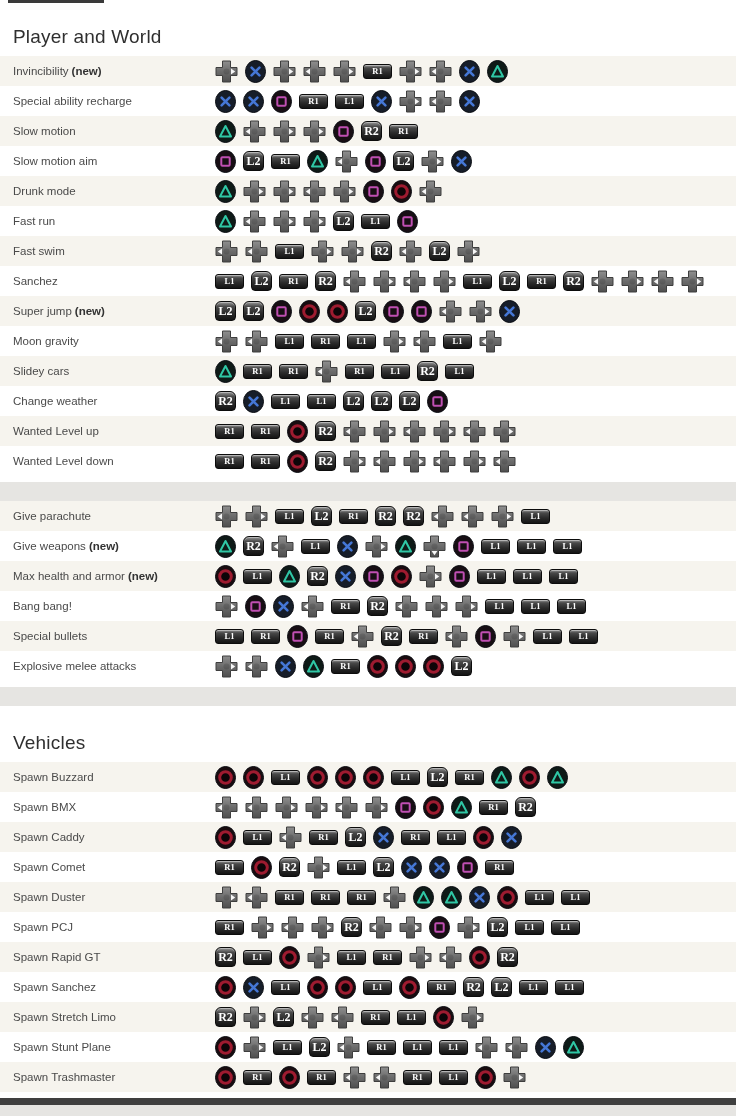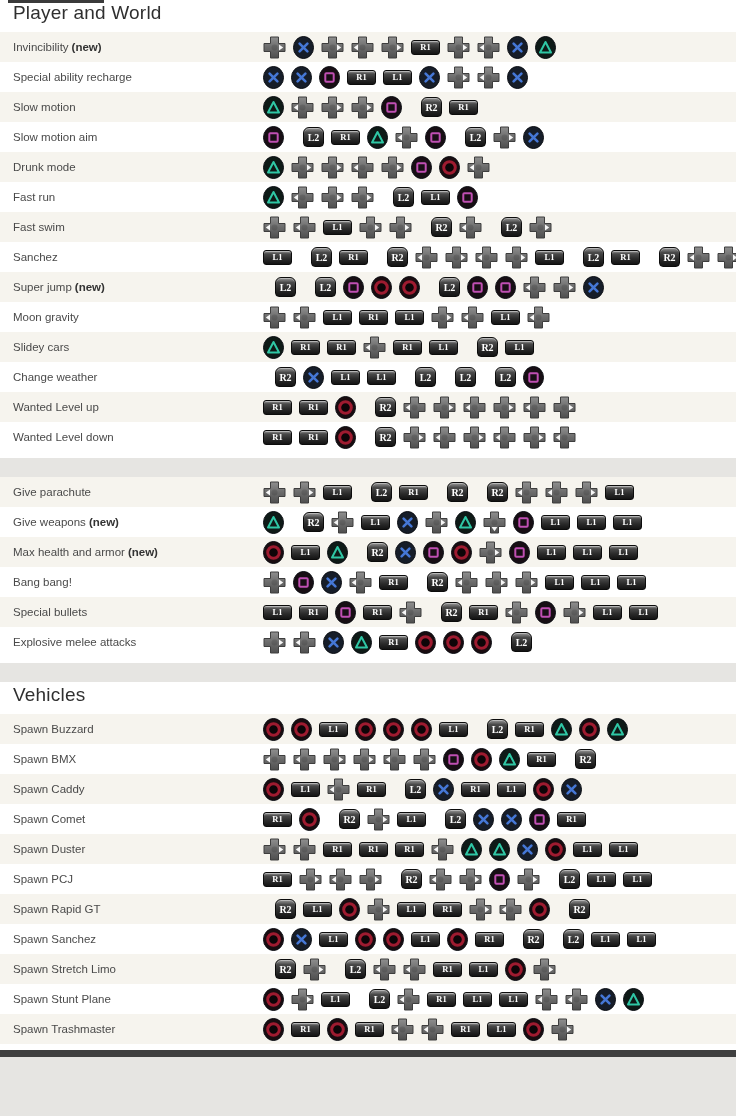--- a/index.html
+++ b/index.html
@@ -1,36 +1,36 @@
 <!DOCTYPE html>
 <html><head>
 <meta charset="utf-8">
 <style>
   html,body{margin:0;padding:0;}
   body{width:736px;background:#e6e5e2;font-family:"Liberation Sans",sans-serif;position:relative;}
   .top-sliver{position:absolute;top:0;left:8px;width:96px;height:3px;background:#3a3a3a;}
   .card{background:#ffffff;}
-  .card h2{margin:0;padding:2px 13px 8px 13px;font-size:19px;font-weight:400;color:#2f2f2f;letter-spacing:.2px;}
+  .card h2{margin:0;padding:26px 13px 8px 13px;font-size:19px;font-weight:400;color:#2f2f2f;letter-spacing:.2px;}
   .gap{height:19px;}
   .pad-bottom{height:6px;background:#ffffff;}
-  .row{display:flex;align-items:center;height:30px;gap:48px;}
+  .row{display:flex;align-items:center;height:30px;}
   .row.odd{background:#f6f4ee;}
   .label{width:202px;padding-left:13px;font-size:11.5px;color:#4a4a4a;white-space:nowrap;flex:none;}
   .label .new{font-weight:700;color:#333;margin-left:3px;}
   .label .new:empty{display:none;}
   .seq{display:flex;align-items:center;gap:7px;flex:none;font-family:Liberation Serif, serif;}
   .seq svg{display:block;}
   .sb1{width:27px;height:13px;border-radius:3px;border:1px solid #0c0c0c;
        background:linear-gradient(180deg,#9a9a9a 0%,#4a4a4a 22%,#2b2b2b 60%,#141414 100%);
        box-shadow:inset 0 1px 0 rgba(255,255,255,.35);
        color:#fff;font-size:8.5px;font-weight:700;display:flex;align-items:center;justify-content:center;}
   .sb2{width:19px;height:18px;border-radius:6px 6px 4px 4px;border:1px solid #0c0c0c;
        background:linear-gradient(180deg,#9a9a9a 0%,#4a4a4a 25%,#2b2b2b 62%,#141414 100%);
        box-shadow:inset 0 1px 0 rgba(255,255,255,.35);
-       color:#fff;font-size:10px;font-weight:700;display:flex;align-items:center;justify-content:center;margin-left:12px;}
+       color:#fff;font-size:12px;font-weight:700;display:flex;align-items:center;justify-content:center;}
   .bottom-band{height:7px;background:#3f3f3f;}
   .defs{position:absolute;width:0;height:0;overflow:hidden;}
 </style>
 </head>
 <body>
 
 <svg class="defs" aria-hidden="true">
   <defs>
     <linearGradient id="dpadGrad" x1="0" y1="0" x2="0" y2="1">
       <stop offset="0" stop-color="#8f8f8f"></stop>

